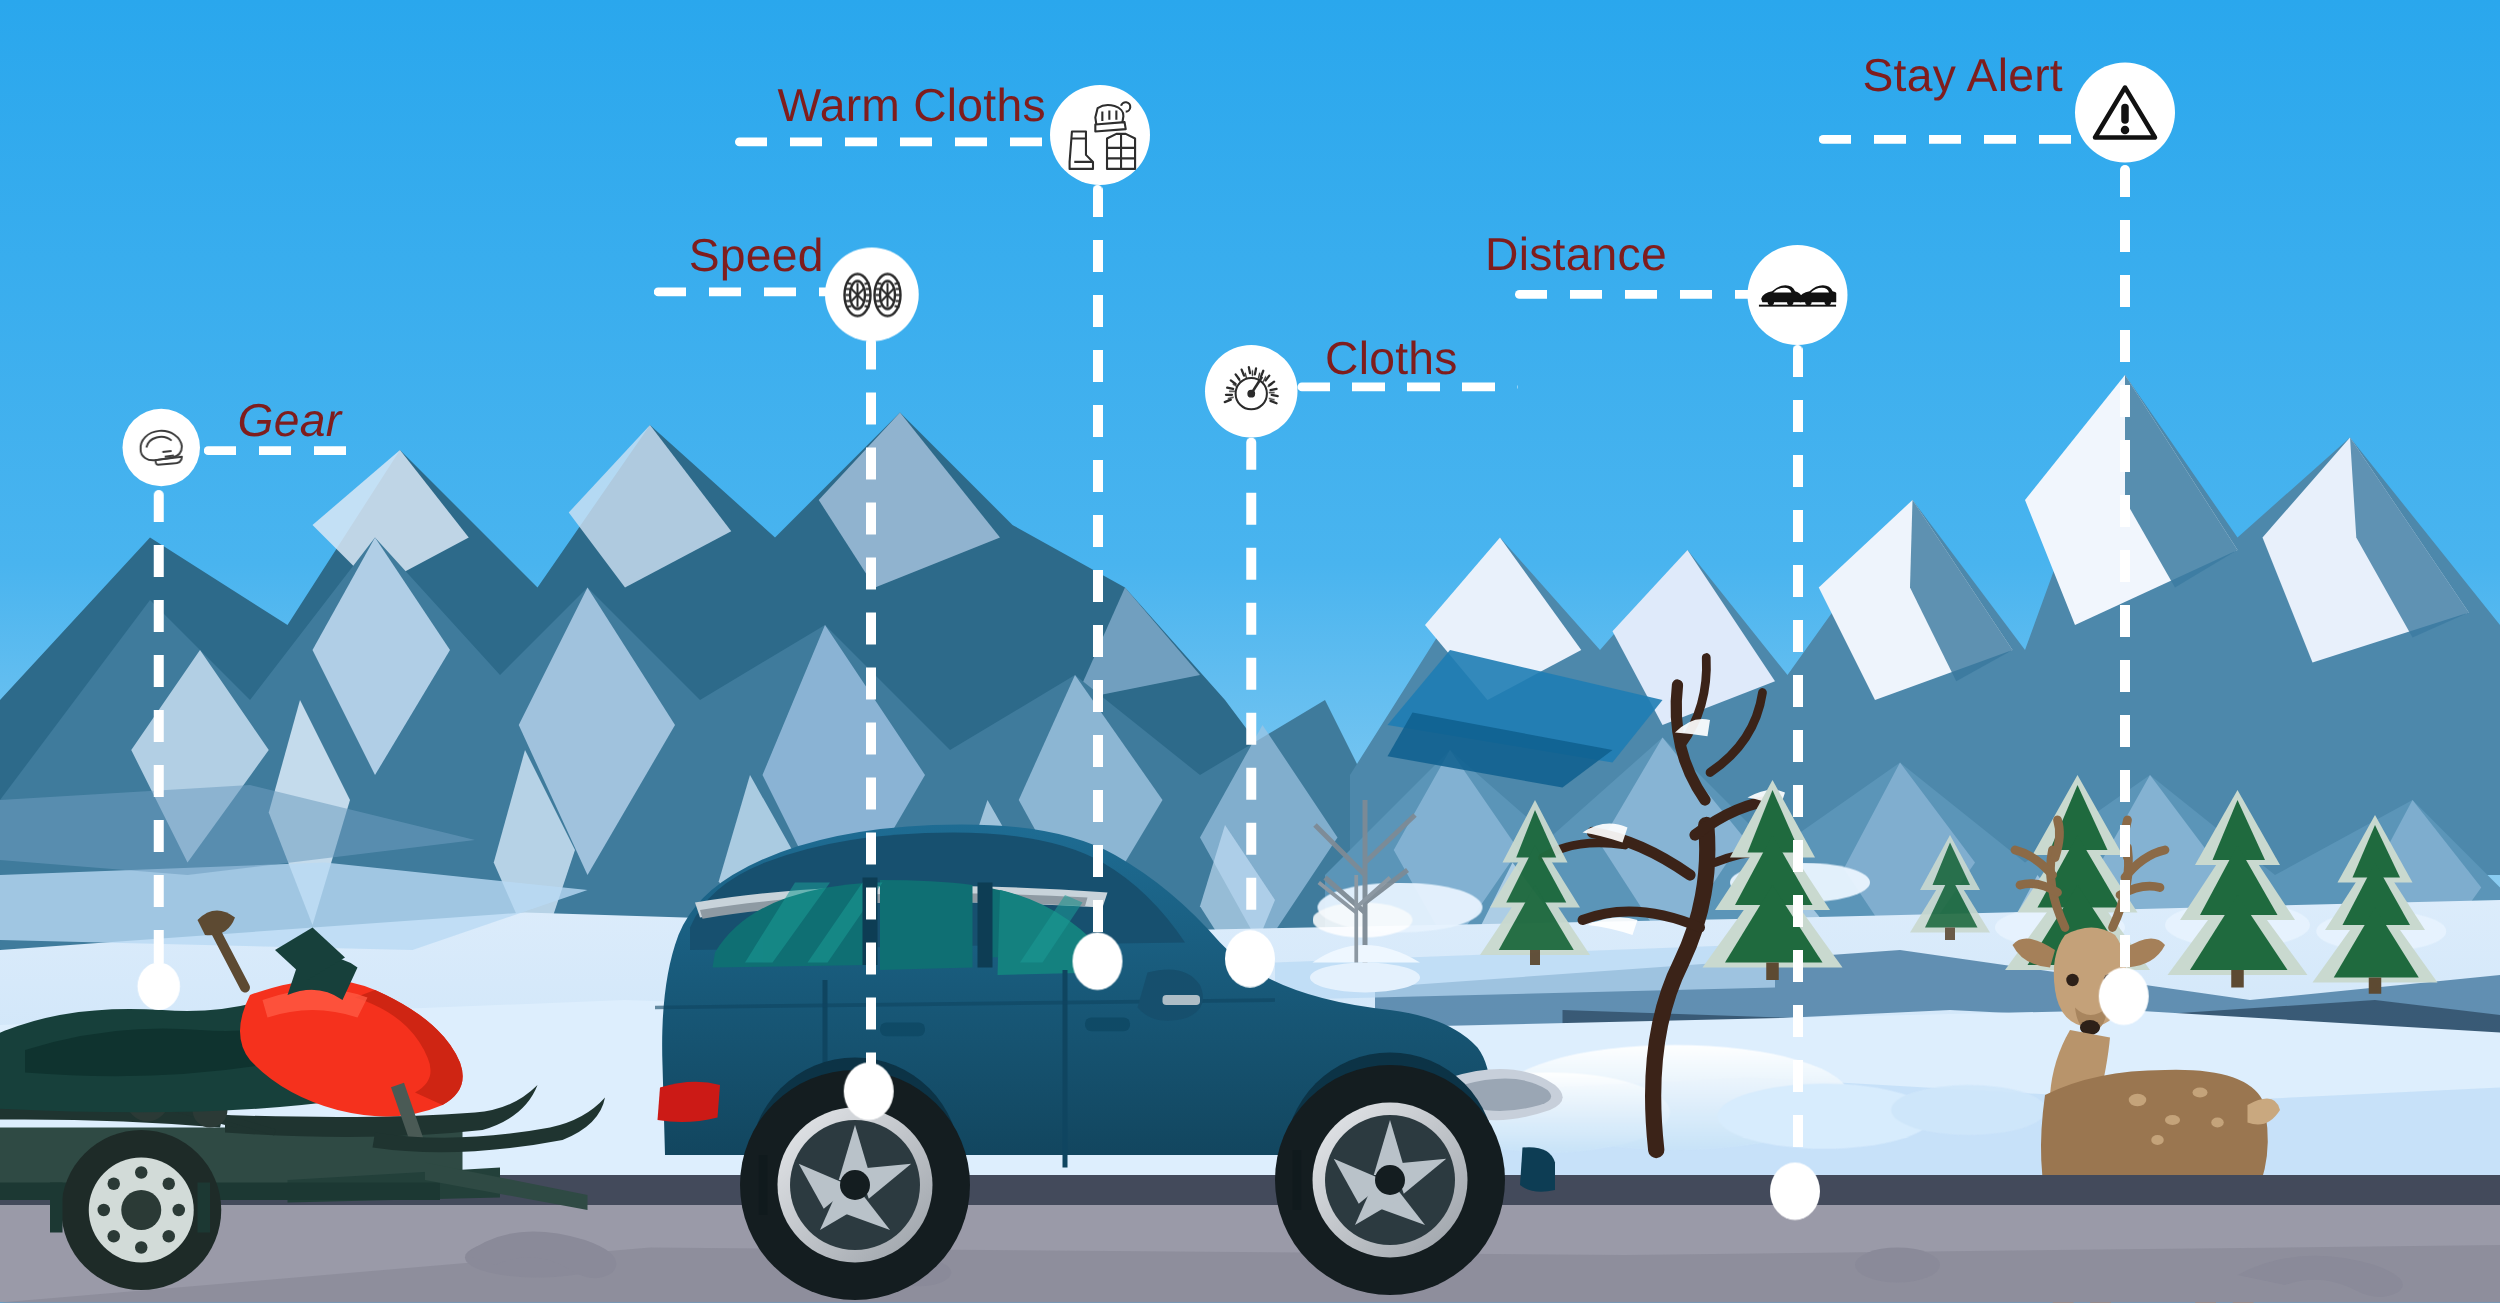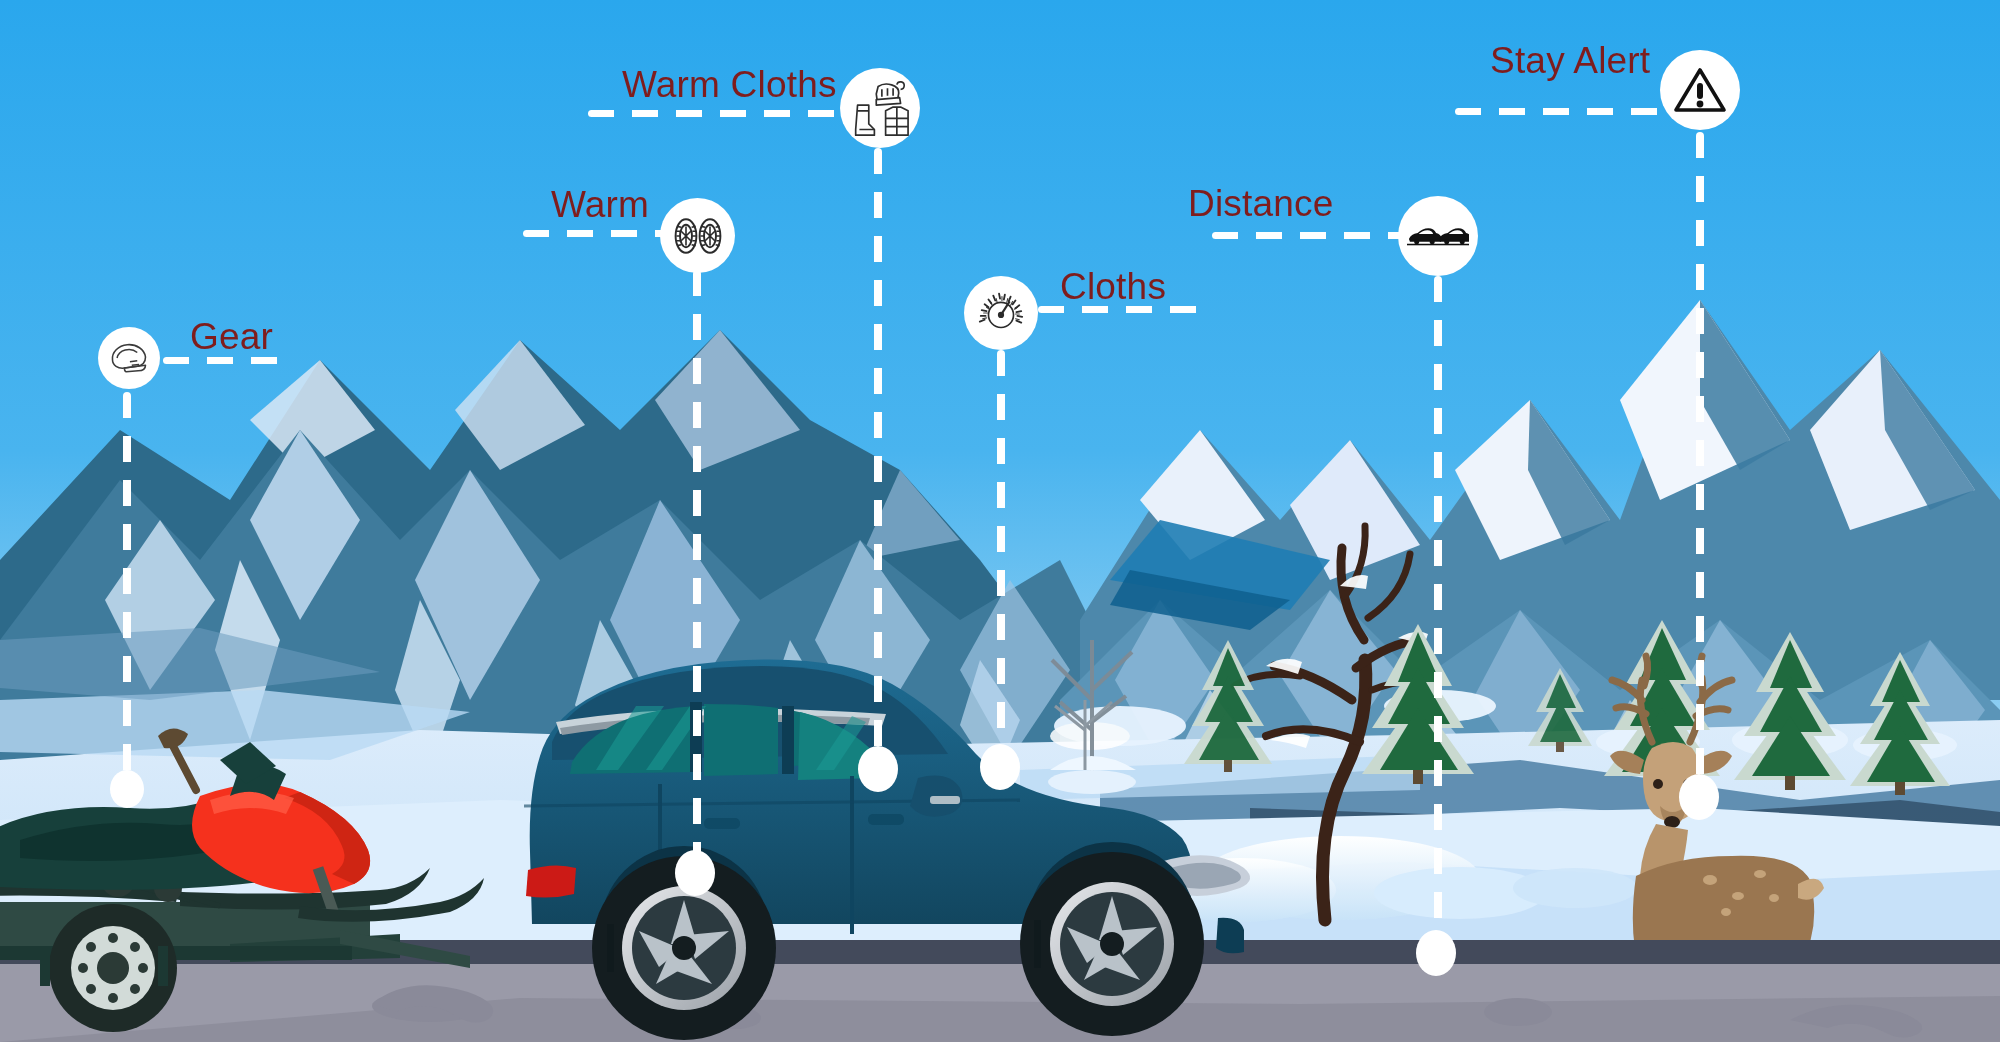--- a/index.html
+++ b/index.html
@@ -427,38 +427,38 @@
           <path d="M1067 927 l42 18 l-22 18 Z"></path>
         </g>
         <circle cx="1112" cy="944" r="12" fill="#141d20"></circle>
 
         <rect x="607" y="924" width="7" height="48" fill="#101a1d"></rect>
         <rect x="1034" y="920" width="7" height="48" fill="#101a1d"></rect>
       </g>
     </svg>
 
     <div class="callout">
-      <div class="label" style="left:190px;top:318px;">Gear</div>
+      <div class="label" style="left:190px;top:318px;font-style:italic;">Gear</div>
       <div class="dash-h" style="left:163px;top:357px;width:130px;"></div>
       <div class="dash-v" style="left:123px;top:392px;height:400px;"></div>
       <div class="bubble" style="left:98px;top:327px;width:62px;height:62px;">
         <span>
           <svg width="44" height="44" viewBox="0 0 48 48" fill="none" stroke="#3b3b3b" stroke-width="1.7" stroke-linejoin="round">
             <path d="M6 26a18 15 0 0 1 36 -3c0 6 -3 9 -9 10l-14 2c-7 1 -13 -3 -13 -9Z"></path>
             <path d="M19 35l23 -3c0 4 -3 6 -8 6l-13 1c-2 0 -2 -2 -2 -4Z"></path>
             <path d="M11 24a13 11 0 0 1 22 -6"></path>
             <path d="M25 28l8 -1M27 32l8 -1"></path>
           </svg>
         </span>
       </div>
       <div class="enddot" style="left:110px;top:770px;width:34px;height:38px;"></div>
     </div>
 
     <div class="callout">
-      <div class="label" style="left:551px;top:186px;">Warm</div>
+      <div class="label" style="left:551px;top:186px;">Speed</div>
       <div class="dash-h" style="left:523px;top:230px;width:142px;"></div>
       <div class="dash-v" style="left:693px;top:270px;height:600px;"></div>
       <div class="bubble" style="left:660px;top:198px;width:75px;height:75px;">
         <span>
           <svg width="56" height="40" viewBox="0 0 70 50" fill="none">
             <g stroke="#2b2b2b" stroke-width="2.4">
               <ellipse cx="20" cy="25" rx="13" ry="21" fill="#ffffff"></ellipse>
               <ellipse cx="20" cy="25" rx="7.5" ry="14" fill="#ffffff"></ellipse>
               <ellipse cx="50" cy="25" rx="13" ry="21" fill="#ffffff"></ellipse>
               <ellipse cx="50" cy="25" rx="7.5" ry="14" fill="#ffffff"></ellipse>

